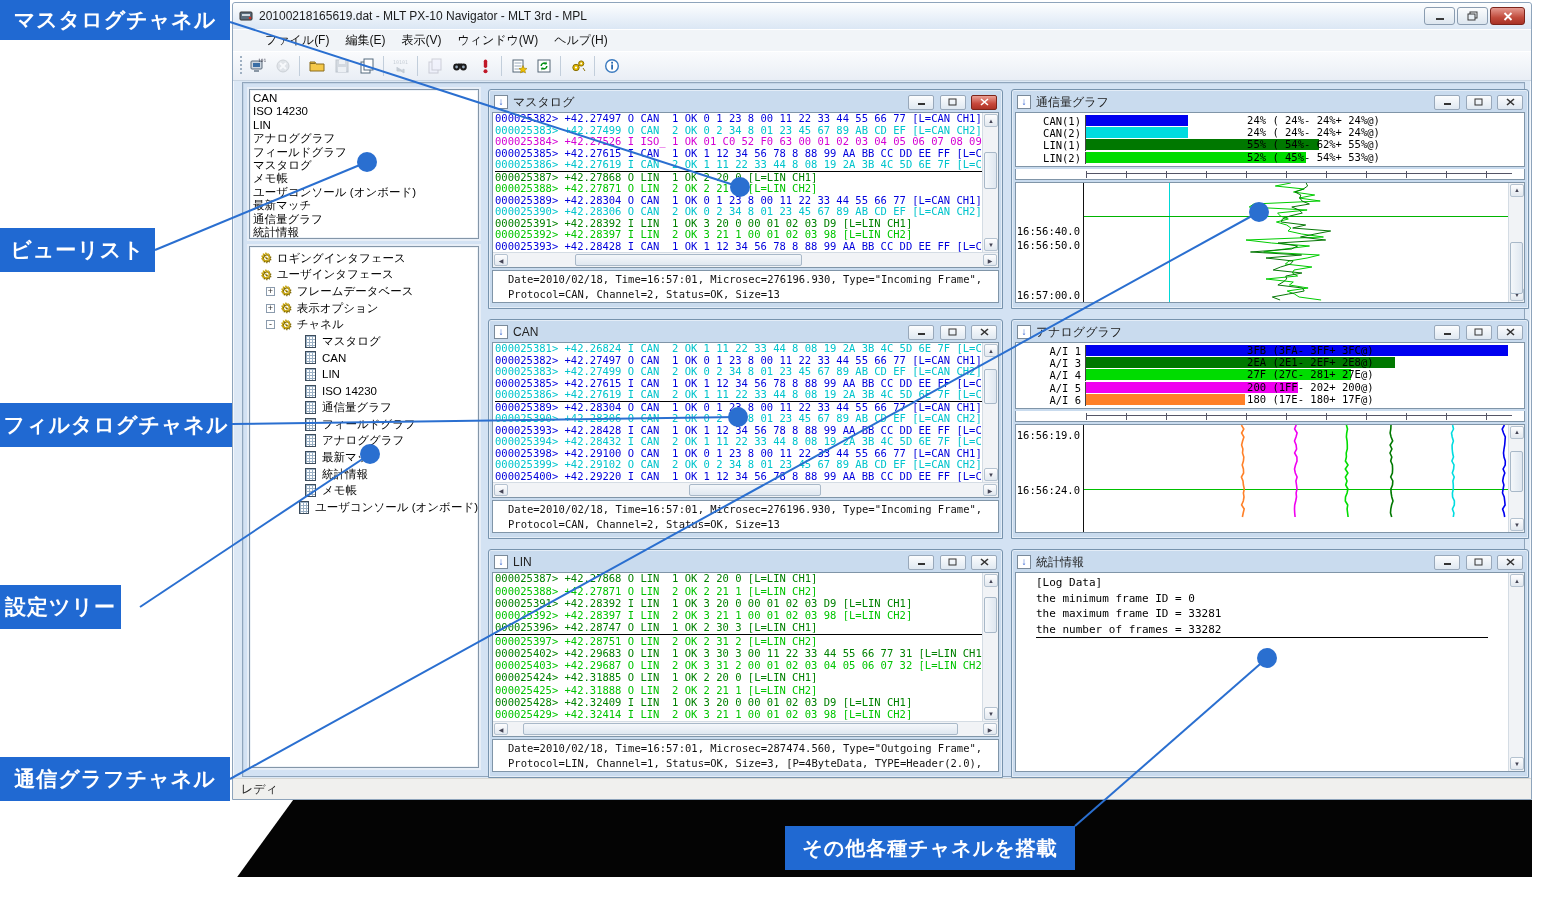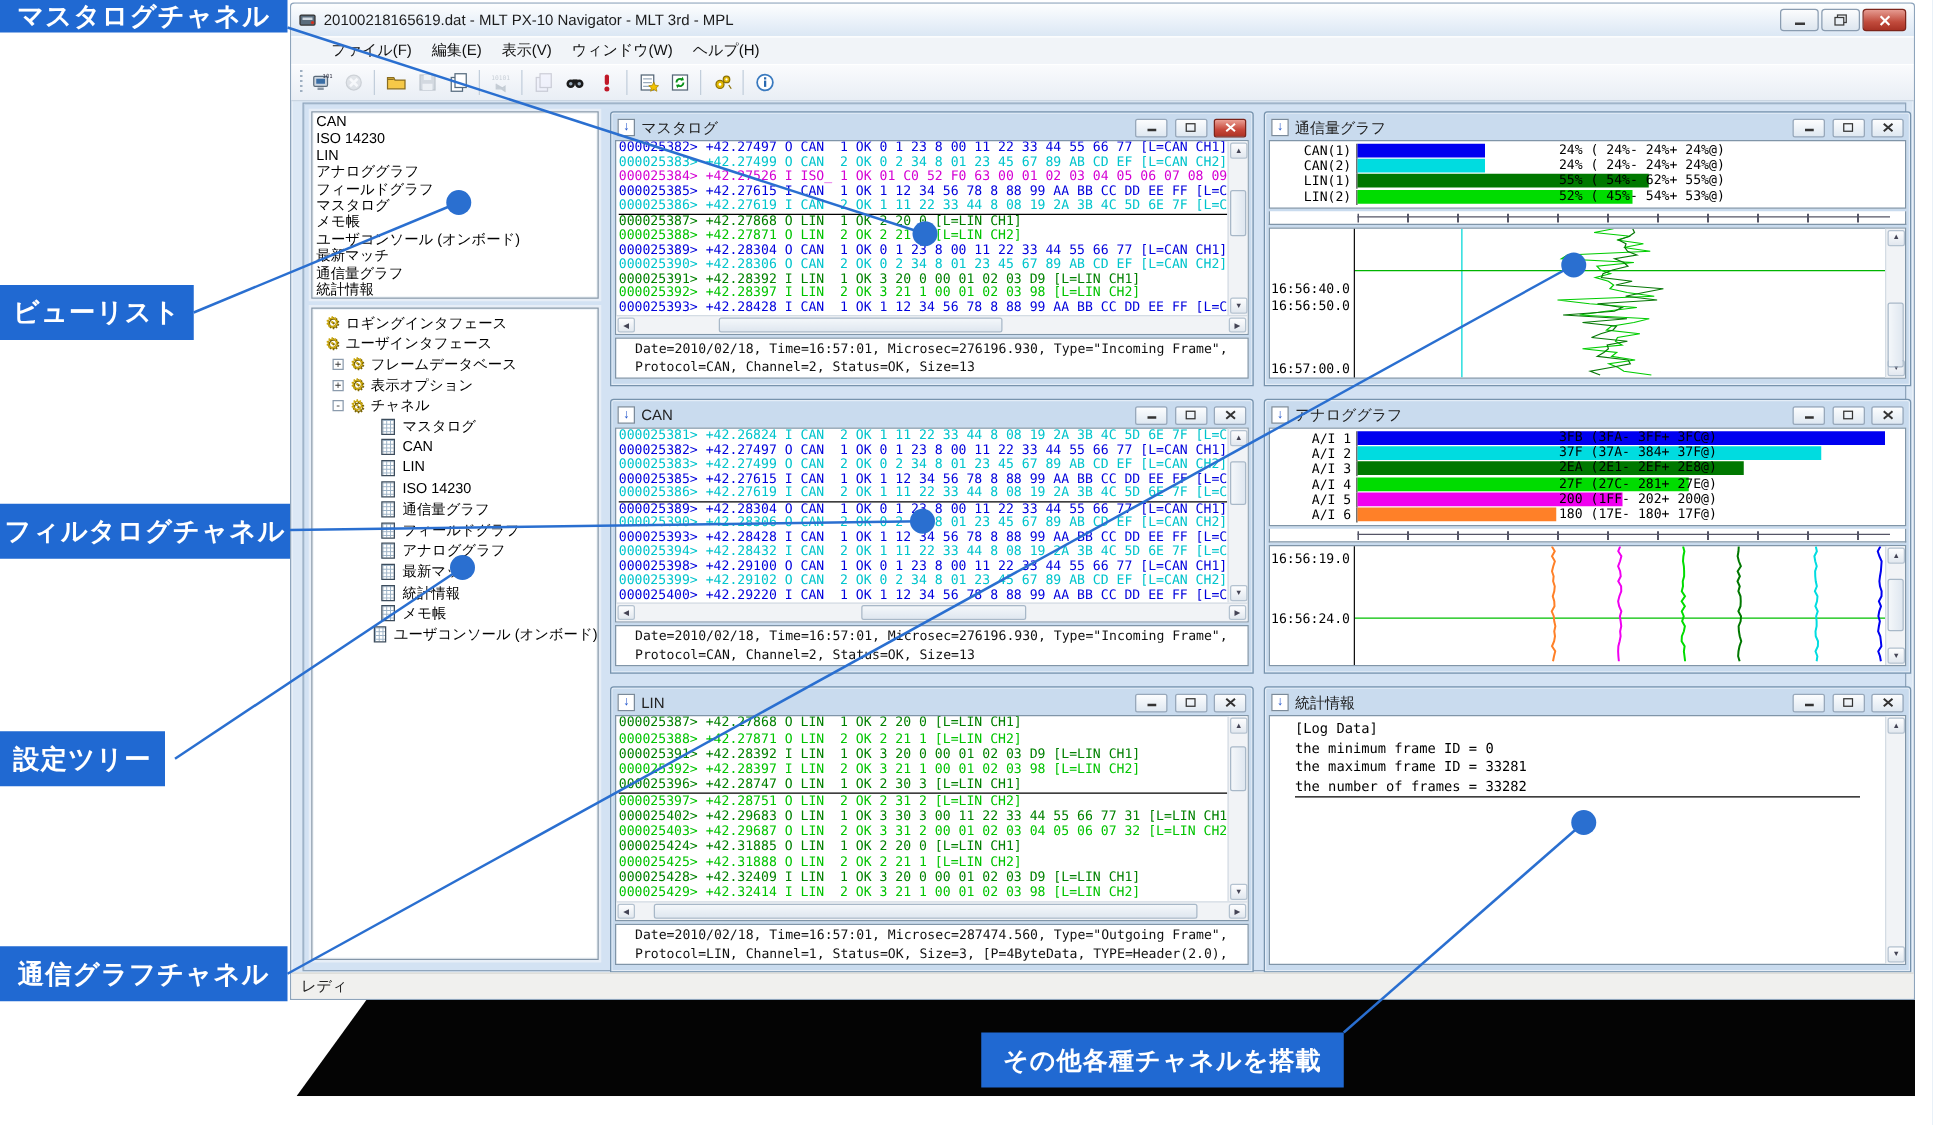--- a/index.html
+++ b/index.html
@@ -2,24 +2,24 @@
 <html><head>
 <meta charset="utf-8">
 <style>
   html,body{margin:0;padding:0}
   body{width:1546px;height:900px;position:relative;overflow:hidden;background:#fff;
        font-family:"Liberation Sans",sans-serif;-webkit-font-smoothing:none}
   [data-interactable]{box-sizing:border-box}
   
   .callout{position:absolute;background:#2069d2;color:#fff;font-size:21px;font-weight:600;
            display:flex;align-items:center;justify-content:center;letter-spacing:1px;z-index:60}
-  #co-master{left:0;top:0;width:230px;height:26px}
+  #co-master{left:0;top:0;width:230px;height:40px}
   #co-viewlist{left:0;top:228px;width:155px;height:44px}
   #co-filter{left:0;top:403px;width:232px;height:44px}
-  #co-tree{left:0;top:585px;width:132px;height:44px}
+  #co-tree{left:0;top:585px;width:121px;height:44px}
   #co-comm{left:0;top:757px;width:230px;height:44px}
   #co-other{left:785px;top:826px;width:290px;height:44px;font-size:20px}
   #leaders{position:absolute;left:0;top:0;width:1546px;height:900px;z-index:55;pointer-events:none}
   
   #app{position:absolute;left:232px;top:2px;width:1300px;height:798px;background:#dce8f5;
        border:1px solid #8ea4bb;border-radius:3px 3px 0 0;box-shadow:inset 0 0 0 1px rgba(255,255,255,.65)}
   .titlebar{height:26px;display:flex;align-items:center;padding:0 6px;gap:5px;
             background:linear-gradient(#fdfefe,#eaf1f9 55%,#dbe7f4);border-radius:3px 3px 0 0;
             font-size:12px;color:#1c1c1c}
   .app-title{flex:1;white-space:nowrap;overflow:hidden}
@@ -643,27 +643,20 @@
     <div class="ccontent">
       <div class="barpanel" id="bars-analog" data-interactable="false">
           <div class="barrow" data-interactable="false">
             <span class="barlabel" data-interactable="false">A/I 1</span>
             <span class="barzone" data-interactable="false">
               <i class="bar" data-interactable="false" style="width: 99.5%; background: rgb(0, 0, 240);"></i>
               <em class="bartext" data-interactable="false">3FB (3FA- 3FF+ 3FC@)</em>
             </span>
           </div>
           <div class="barrow" data-interactable="false">
-            <span class="barlabel" data-interactable="false">A/I 2</span>
-            <span class="barzone" data-interactable="false">
-              <i class="bar" data-interactable="false" style="width: 87.4%; background: rgb(0, 220, 224);"></i>
-              <em class="bartext" data-interactable="false">37F (37A- 384+ 37F@)</em>
-            </span>
-          </div>
-          <div class="barrow" data-interactable="false">
             <span class="barlabel" data-interactable="false">A/I 3</span>
             <span class="barzone" data-interactable="false">
               <i class="bar" data-interactable="false" style="width: 72.9%; background: rgb(0, 120, 0);"></i>
               <em class="bartext" data-interactable="false">2EA (2E1- 2EF+ 2E8@)</em>
             </span>
           </div>
           <div class="barrow" data-interactable="false">
             <span class="barlabel" data-interactable="false">A/I 4</span>
             <span class="barzone" data-interactable="false">
               <i class="bar" data-interactable="false" style="width: 62.4%; background: rgb(0, 220, 0);"></i>

